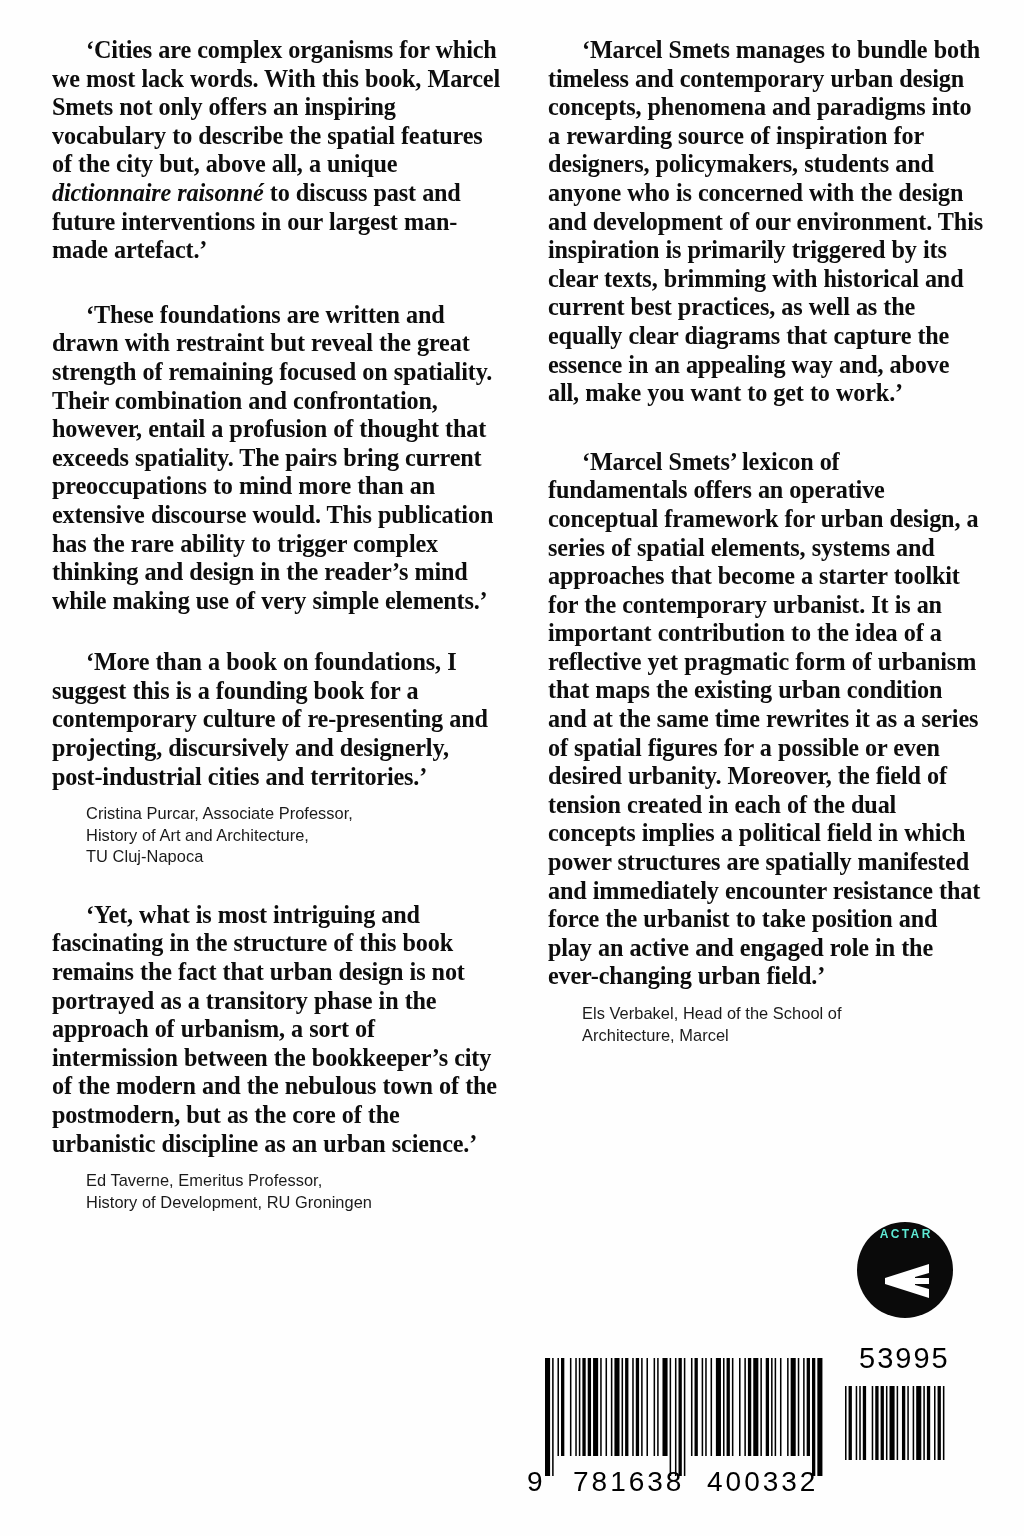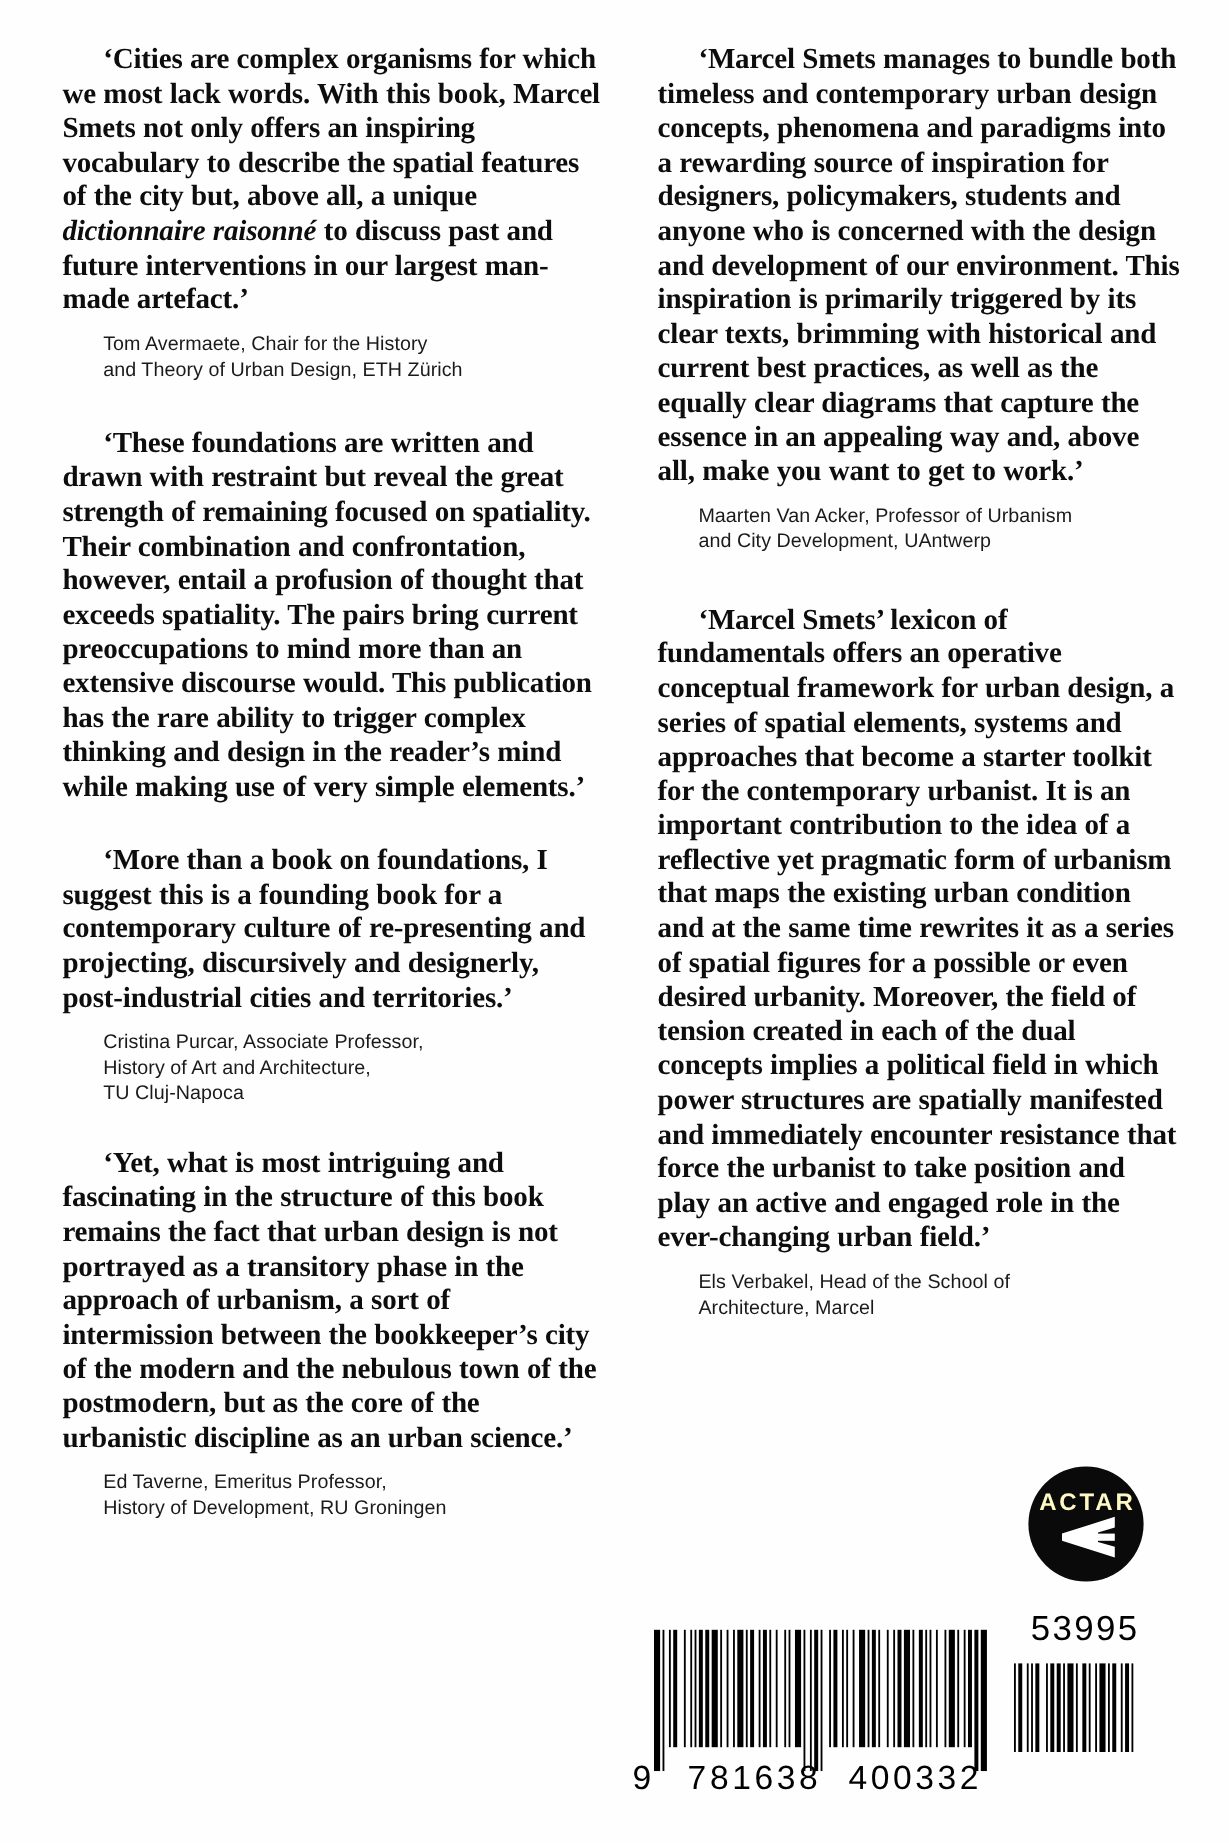--- a/index.html
+++ b/index.html
@@ -81,28 +81,28 @@
   .logo-circle {
     width: 96px;
     height: 96px;
     border-radius: 50%;
     background: #0a0a0a;
     position: relative;
     display: block;
   }
   .logo-word {
     position: absolute;
-    top: 20px;
+    top: 6px;
     left: 0;
     right: 0;
     text-align: center;
-    color: #fef9c3;
+    color: #5eead4;
     font-family: "Liberation Sans", sans-serif;
     font-weight: bold;
-    font-size: 20px;
+    font-size: 12px;
     letter-spacing: 2.4px;
     text-indent: 2.4px;
     line-height: 1;
   }
   .logo-a {
     position: absolute;
     top: 40px;
     left: 50%;
     transform: translateX(-50%);
   }
@@ -140,21 +140,20 @@
 </style>
 </head>
 <body>
 
 <div class="page">
 
   <div class="col col-left">
 
     <div class="quote-block qb-1">
       <p class="quote-text"><span>‘Cities are complex organisms for which we most lack words. With this book, Marcel Smets not only offers an inspiring vocabulary to describe the spatial features of the city but, above all, a unique </span><em>dictionnaire raisonné</em><span> to discuss past and future interventions in our largest man-made artefact.’</span></p>
-      <p class="attribution"><span>Tom Avermaete, Chair for the History</span><br><span>and Theory of Urban Design, ETH Zürich</span></p>
     </div>
 
     <div class="quote-block qb-2">
       <p class="quote-text">‘These foundations are written and drawn with restraint but reveal the great strength of remaining focused on spatiality. Their combination and confrontation, however, entail a profusion of thought that exceeds spatiality. The pairs bring current preoccupations to mind more than an extensive discourse would. This publication has the rare ability to trigger complex thinking and design in the reader’s mind while making use of very simple elements.’</p>
     </div>
 
     <div class="quote-block qb-3">
       <p class="quote-text">‘More than a book on foundations, I suggest this is a founding book for a contemporary culture of re-presenting and projecting, discursively and designerly, post-industrial cities and territories.’</p>
       <p class="attribution"><span>Cristina Purcar, Associate Professor,</span><br><span>History of Art and Architecture,</span><br><span>TU Cluj-Napoca</span></p>
     </div>
@@ -163,21 +162,20 @@
       <p class="quote-text">‘Yet, what is most intriguing and fascinating in the structure of this book remains the fact that urban design is not portrayed as a transitory phase in the approach of urbanism, a sort of intermission between the bookkeeper’s city of the modern and the nebulous town of the postmodern, but as the core of the urbanistic discipline as an urban science.’</p>
       <p class="attribution"><span>Ed Taverne, Emeritus Professor,</span><br><span>History of Development, RU Groningen</span></p>
     </div>
 
   </div>
 
   <div class="col col-right">
 
     <div class="quote-block qr-1">
       <p class="quote-text">‘Marcel Smets manages to bundle both timeless and contemporary urban design concepts, phenomena and paradigms into a rewarding source of inspiration for designers, policymakers, students and anyone who is concerned with the design and development of our environment. This inspiration is primarily triggered by its clear texts, brimming with historical and current best practices, as well as the equally clear diagrams that capture the essence in an appealing way and, above all, make you want to get to work.’</p>
-      <p class="attribution"><span>Maarten Van Acker, Professor of Urbanism</span><br><span>and City Development, UAntwerp</span></p>
     </div>
 
     <div class="quote-block qr-2">
       <p class="quote-text">‘Marcel Smets’ lexicon of fundamentals offers an operative conceptual framework for urban design, a series of spatial elements, systems and approaches that become a starter toolkit for the contemporary urbanist. It is an important contribution to the idea of a reflective yet pragmatic form of urbanism that maps the existing urban condition and at the same time rewrites it as a series of spatial figures for a possible or even desired urbanity. Moreover, the field of tension created in each of the dual concepts implies a political field in which power structures are spatially manifested and immediately encounter resistance that force the urbanist to take position and play an active and engaged role in the ever-changing urban field.’</p>
       <p class="attribution"><span>Els Verbakel, Head of the School of</span><br><span>Architecture, Marcel</span></p>
     </div>
 
   </div>
 
   <div class="logo-wrap">

